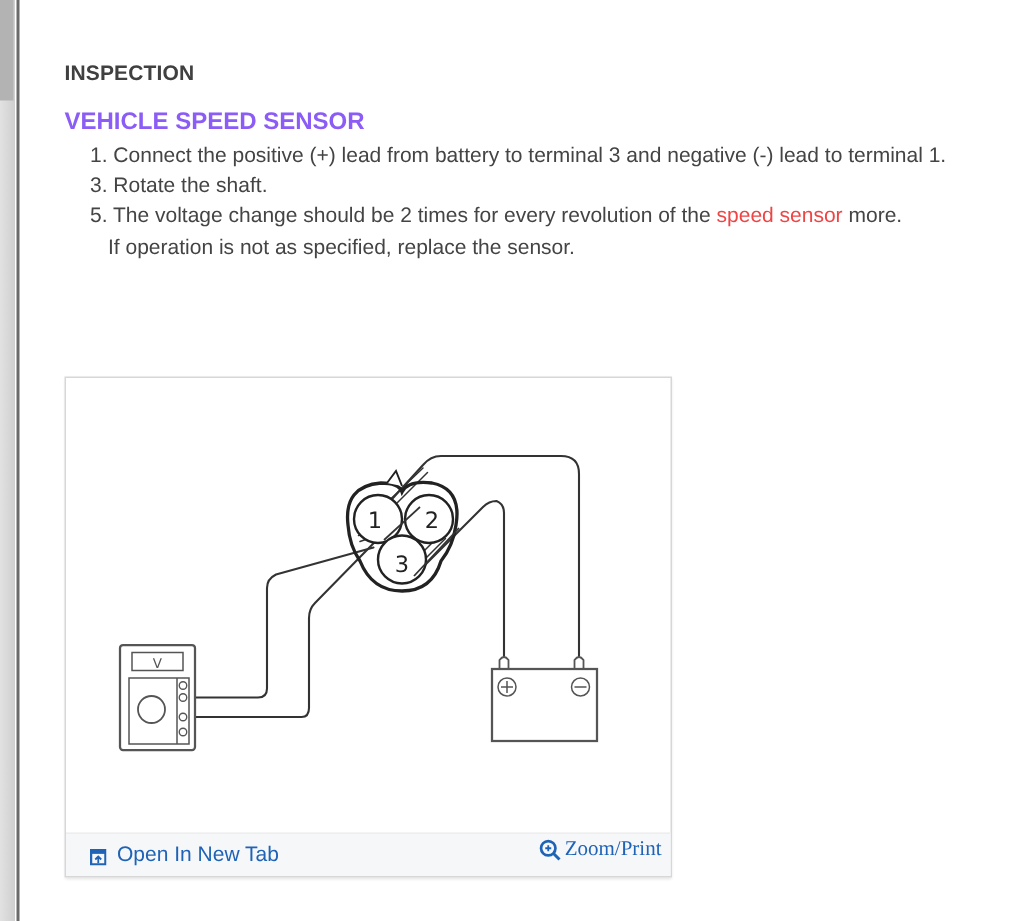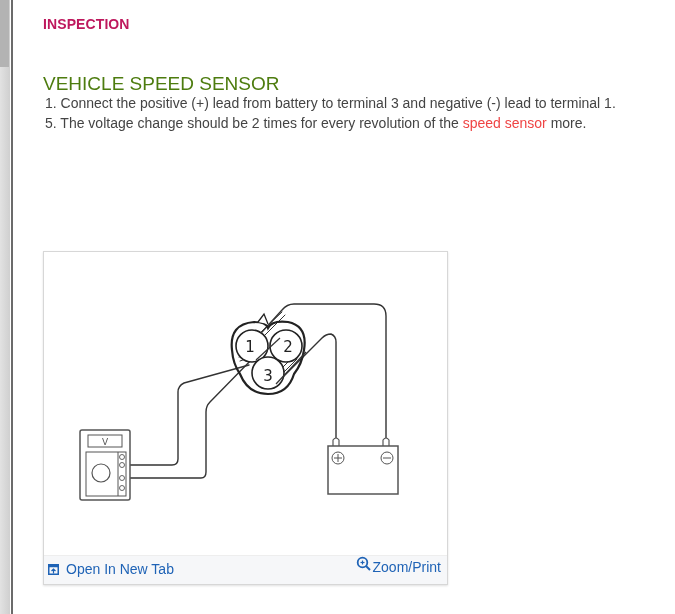--- a/index.html
+++ b/index.html
@@ -16,52 +16,52 @@
   .scrollbar-thumb {
     position: absolute; left: 0; top: 0; width: 9px; height: 67px;
     background: #b3b3b3;
   }
   .left-rule {
     position: absolute; left: 11px; top: 0; width: 2px; height: 614px;
     background: #6b6b6b;
   }
   .content { position: absolute; left: 43px; top: 0; width: 625px; }
   .section-title {
-    position: absolute; top: 16px; left: 0;
-    font-size: 14px; font-weight: bold; color: #be185d; letter-spacing: 0.1px;
+    position: absolute; top: 40px; left: 0;
+    font-size: 14px; font-weight: bold; color: #404040; letter-spacing: 0.1px;
   }
   .sub-title {
     position: absolute; top: 73px; left: 0;
-    font-size: 19px; font-weight: normal; color: #4d7c0f;
+    font-size: 16px; font-weight: bold; color: #8b5cf6;
   }
   .steps {
     position: absolute; top: 93px; left: 0; margin: 0; padding: 0; list-style: none;
     font-size: 14px; line-height: 20.2px; color: #444444;
   }
-  .steps li { white-space: nowrap; padding-left: 2px; }
+  .steps li { white-space: nowrap; padding-left: 2px; margin-left: 15px; }
   .steps .num { display: inline-block; }
   .steps .note { padding-left: 14px; }
   .link { color: #ef4444; }
   .figure {
     position: absolute; left: 43px; top: 251px; width: 403px; height: 332px;
     border: 1px solid #d7d7d7; box-shadow: 0 1px 2px rgba(0,0,0,0.12);
     background: #ffffff;
   }
   .figure svg.diagram { position: absolute; left: 0; top: 0; }
   .figure-footer {
     position: absolute; left: 0; bottom: 0; width: 403px; height: 28px;
     background: #f6f7f9; border-top: 1px solid #eeeeee;
     font-size: 14px; color: #1f63b6;
   }
   .open-tab {
-    position: absolute; left: 4px; top: 5px; display: flex; align-items: center; cursor: pointer;
+    position: absolute; left: 16px; top: 5px; display: flex; align-items: flex-end; cursor: pointer;
   }
   .open-tab svg { margin-right: 7px; }
   .zoom-print {
-    position: absolute; right: 6px; top: 3px; display: flex; align-items: flex-start; cursor: pointer;
+    position: absolute; right: 6px; top: 3px; display: flex; align-items: flex-end; cursor: pointer; font-family: Liberation Serif, serif;
   }
   .zoom-print svg { margin-right: 1px; margin-top: -3px; }
 </style>
 </head>
 <body>
 
 <div class="scrollbar-track">
   <div class="scrollbar-thumb"></div>
 </div>
 <div class="left-rule"></div>
@@ -69,23 +69,28 @@
 <div class="content">
   <div class="section-title">INSPECTION</div>
   <div class="sub-title">VEHICLE SPEED SENSOR</div>
 
   <ul class="steps">
     <li>
       <span class="num">1.</span>
       <span>Connect the positive (+) lead from battery to terminal 3 and negative (-) lead to terminal 1.</span>
     </li>
     <li>
+      <span class="num">3.</span>
+      <span>Rotate the shaft.</span>
+    </li>
+    <li>
       <span class="num">5.</span>
       <span>The voltage change should be 2 times for every revolution of the </span><a class="link">speed sensor</a><span> more.</span>
     </li>
+    <li class="note">If operation is not as specified, replace the sensor.</li>
   </ul>
 </div>
 
 <div class="figure">
   <svg class="diagram" width="403" height="303" viewBox="0 0 403 303">
     <g fill="none" stroke="#333" stroke-width="1.4" stroke-linecap="round" stroke-linejoin="round">
 
       <path d="M218,80 L238,58 Q243,52 250,52 L330,52 Q342,52 342,64 L342,190"></path>
 
       <path d="M232,132 L278,86 Q282,82 287,82 Q292,84 292,90 L292,190"></path>

